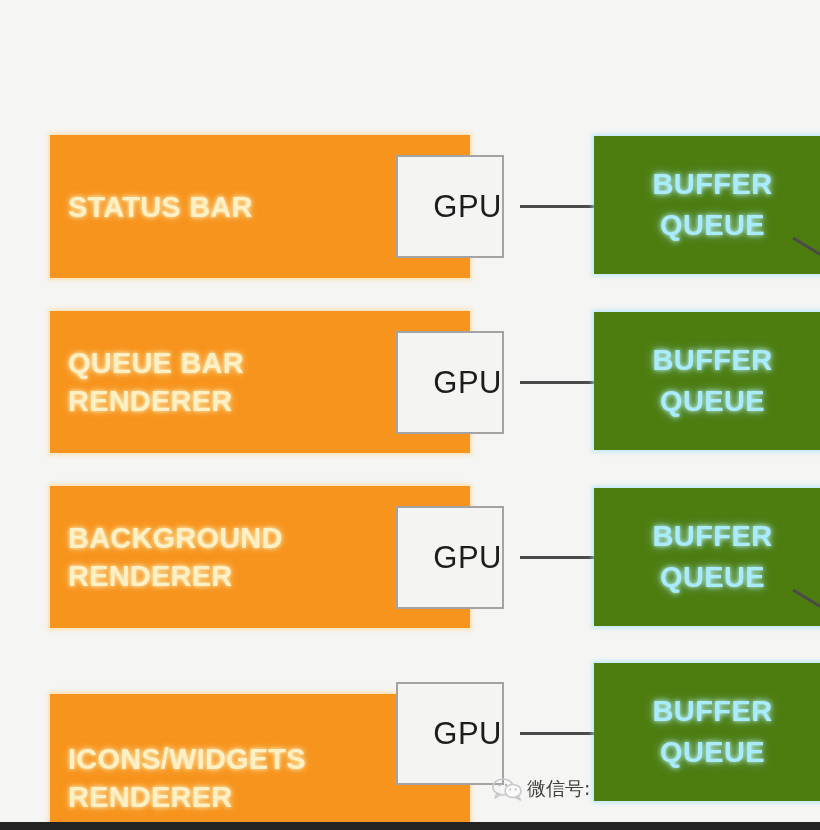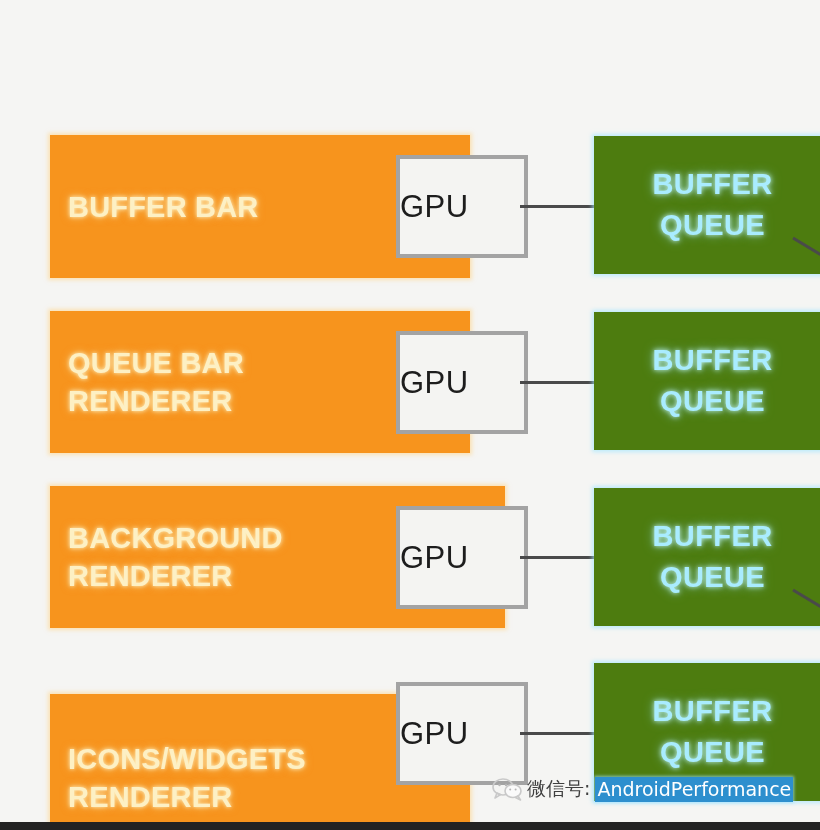--- a/index.html
+++ b/index.html
@@ -43,28 +43,28 @@
     line-height: 1.32;
     letter-spacing: .2px;
     text-shadow: 0 0 4px rgba(255,255,220,.85), 0 0 9px rgba(255,245,190,.5);
     white-space: pre-line;
   }
 
   
   .gpu-box {
     position: absolute;
     left: 396px;
-    width: 132px;
+    width: 108px;
     height: 103px;
     background: #f4f4f2;
-    border: 4px solid #a3a3a3;
+    border: 2px solid #a3a3a3;
     box-sizing: border-box;
     display: flex;
     align-items: center;
-    justify-content: flex-start;
+    justify-content: flex-end;
   }
   .gpu-label {
     color: #1d1d1d;
     font-size: 31px;
     font-weight: normal;
     letter-spacing: .5px;
   }
 
   
   .connector {
@@ -147,21 +147,21 @@
   }
 </style>
 </head>
 <body>
 
 <div id="canvas">
 
   <div id="pipelines">
       <div class="row" style="top: 0px;">
         <div class="renderer-box" style="top: 135px; height: 143px;">
-          <div class="renderer-label">BUFFER BAR</div>
+          <div class="renderer-label">STATUS BAR</div>
         </div>
         <div class="gpu-box" style="top: 155px;">
           <span class="gpu-label">GPU</span>
         </div>
         <div class="connector" style="top: 205px;"></div>
         <div class="buffer-box" style="top: 136px; height: 138px;">
           <div class="buffer-label">BUFFER
 QUEUE</div>
         </div>
         <div class="outgoing" style="top: 238px;">
@@ -178,21 +178,21 @@
         <div class="gpu-box" style="top: 331px;">
           <span class="gpu-label">GPU</span>
         </div>
         <div class="connector" style="top: 381px;"></div>
         <div class="buffer-box" style="top: 312px; height: 138px;">
           <div class="buffer-label">BUFFER
 QUEUE</div>
         </div>
       </div>
       <div class="row" style="top: 0px;">
-        <div class="renderer-box" style="top: 486px; height: 142px; padding-left: 35px;">
+        <div class="renderer-box" style="top: 486px; height: 142px;">
           <div class="renderer-label">BACKGROUND
 RENDERER</div>
         </div>
         <div class="gpu-box" style="top: 506px;">
           <span class="gpu-label">GPU</span>
         </div>
         <div class="connector" style="top: 556px;"></div>
         <div class="buffer-box" style="top: 488px; height: 138px;">
           <div class="buffer-label">BUFFER
 QUEUE</div>
@@ -226,17 +226,16 @@
         <path d="M5 16 L3 21 L8.5 17.6 Z" fill="none" stroke="#c9c9c9" stroke-width="1.6" stroke-linejoin="round"></path>
         <circle cx="7.5" cy="8" r="1.2" fill="#b5b5b5"></circle>
         <circle cx="14" cy="8" r="1.2" fill="#b5b5b5"></circle>
         <ellipse cx="21" cy="14" rx="8" ry="6.5" fill="#fafafa" stroke="#c9c9c9" stroke-width="1.6"></ellipse>
         <path d="M26 19 L28.5 23 L23.5 20.5 Z" fill="#fafafa" stroke="#c9c9c9" stroke-width="1.6" stroke-linejoin="round"></path>
         <circle cx="18.2" cy="12.6" r="1" fill="#b5b5b5"></circle>
         <circle cx="23.6" cy="12.6" r="1" fill="#b5b5b5"></circle>
       </svg>
     </span>
     <span class="wm-text">微信号:</span>
-    <span class="wm-handle">AndroidPerformance</span>
   </div>
 
   <div id="bottom-bar"></div>
 </div>
 
 </body></html>

